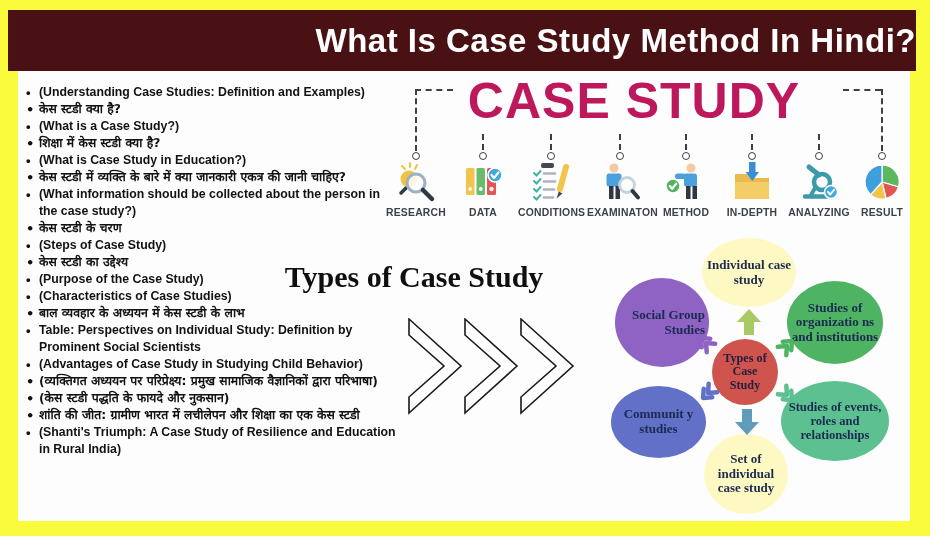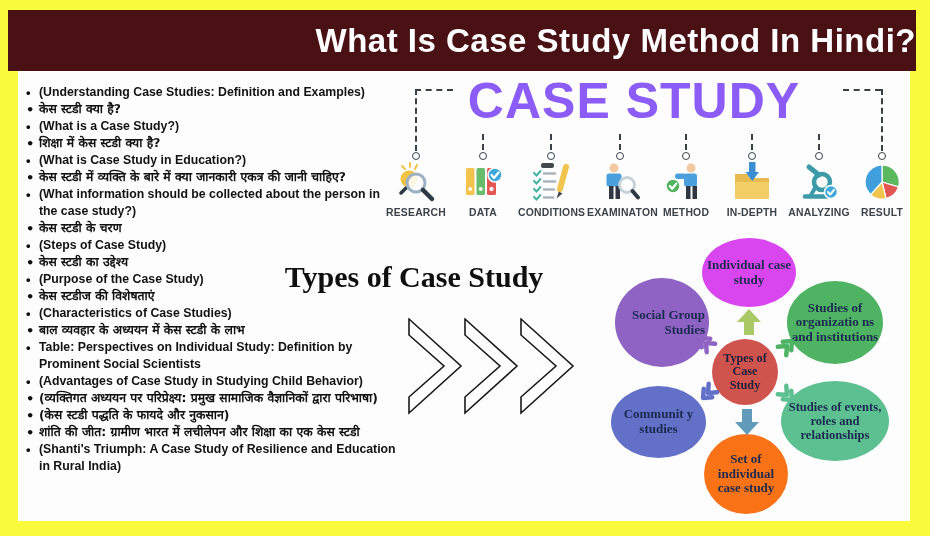--- a/index.html
+++ b/index.html
@@ -17,21 +17,21 @@
   .panel{left:18px;top:71px;width:892px;height:450px;background:#fdfdfd;}
   
   .toc{left:26px;top:84px;width:372px;}
   .toc ul{margin:0;padding:0;list-style:none;}
   .toc li{position:relative;padding-left:13px;font-size:12.3px;font-weight:bold;
     color:#121212;line-height:17px;}
   .toc li::before{content:"•";position:absolute;left:0;top:0;font-size:13px;}
   .toc li.hi{font-family:"DejaVu Sans","Liberation Sans",sans-serif;}
   
   .cs-title{left:447px;top:74px;width:374px;text-align:center;
-    font-size:50px;font-weight:800;color:#8b5cf6;letter-spacing:1px;line-height:54px;}
+    font-size:50px;font-weight:800;color:#be185d;letter-spacing:1px;line-height:54px;}
   .dash-v{border-left:2px dashed #3a4047;width:0;}
   .dash-h{border-top:2px dashed #3a4047;height:0;}
   .node-dot{width:6px;height:6px;border:1.5px solid #3a4047;border-radius:50%;background:#fff;}
   .icon-cell{width:66px;top:160px;text-align:center;}
   .icon-cell svg{width:44px;height:44px;display:block;margin:0 auto;}
   .icon-label{margin-top:3px;font-size:10.4px;font-weight:bold;color:#3c4249;letter-spacing:.2px;}
   
   .types-heading{left:264px;top:260px;width:300px;text-align:center;
     font-family:"Liberation Serif","DejaVu Serif",serif;font-weight:bold;font-size:30px;color:#0f0f0f;}
   
@@ -65,21 +65,20 @@
     <li class="hi">केस स्टडी क्या है?</li>
     <li>(What is a Case Study?)</li>
     <li class="hi">शिक्षा में केस स्टडी क्या है?</li>
     <li>(What is Case Study in Education?)</li>
     <li class="hi">केस स्टडी में व्यक्ति के बारे में क्या जानकारी एकत्र की जानी चाहिए?</li>
     <li>(What information should be collected about the person in the case study?)</li>
     <li class="hi">केस स्टडी के चरण</li>
     <li>(Steps of Case Study)</li>
     <li class="hi">केस स्टडी का उद्देश्य</li>
     <li>(Purpose of the Case Study)</li>
-    <li class="hi">केस स्टडीज की विशेषताएं</li>
     <li>(Characteristics of Case Studies)</li>
     <li class="hi">बाल व्यवहार के अध्ययन में केस स्टडी के लाभ</li>
     <li>Table: Perspectives on Individual Study: Definition by Prominent Social Scientists</li>
     <li>(Advantages of Case Study in Studying Child Behavior)</li>
     <li class="hi">(व्यक्तिगत अध्ययन पर परिप्रेक्ष्य: प्रमुख सामाजिक वैज्ञानिकों द्वारा परिभाषा)</li>
     <li class="hi">(केस स्टडी पद्धति के फायदे और नुकसान)</li>
     <li class="hi">शांति की जीत: ग्रामीण भारत में लचीलेपन और शिक्षा का एक केस स्टडी</li>
     <li>(Shanti's Triumph: A Case Study of Resilience and Education in Rural India)</li>
   </ul>
 </div>
@@ -220,33 +219,33 @@
   <g fill="#ffffff" stroke="#1a1a1a" stroke-width="1.6" stroke-linejoin="miter">
     <path d="M1,1 L53,48 L1,95 L1,79 L36,48 L1,17 Z"></path>
     <path d="M57,1 L109,48 L57,95 L57,79 L92,48 L57,17 Z"></path>
     <path d="M113,1 L165,48 L113,95 L113,79 L148,48 L113,17 Z"></path>
   </g>
 </svg>
 
 <div class="abs bubble b-social" style="background-color: rgb(142, 99, 196); text-align: right;">
   <span>Social Group Studies</span>
 </div>
-<div class="abs bubble b-individual" style="background-color: #d946ef;">
+<div class="abs bubble b-individual" style="background-color: #fef9c3;">
   <span>Individual case study</span>
 </div>
 <div class="abs bubble b-org" style="background-color: rgb(78, 180, 99);">
   <span>Studies of organizatio ns and institutions</span>
 </div>
 <div class="abs bubble b-community" style="background-color: rgb(98, 112, 200);">
   <span>Communit y studies</span>
 </div>
 <div class="abs bubble b-events" style="background-color: rgb(92, 192, 145);">
   <span>Studies of events, roles and relationships</span>
 </div>
-<div class="abs bubble b-set" style="background-color: #f97316;">
+<div class="abs bubble b-set" style="background-color: #fef9c3;">
   <span>Set of individual case study</span>
 </div>
 
 <div class="abs bubble b-center" style="background-color: rgb(208, 84, 78);">
   <span>Types of Case Study</span>
 </div>
 
 <svg class="abs" style="left:737px;top:309px;" width="24" height="26" viewBox="0 0 24 26">
   <path d="M12,0 L24,13 L17,13 L17,26 L7,26 L7,13 L0,13 Z" fill="#a9c964" style="fill: rgb(169, 201, 100);"></path>
 </svg>

